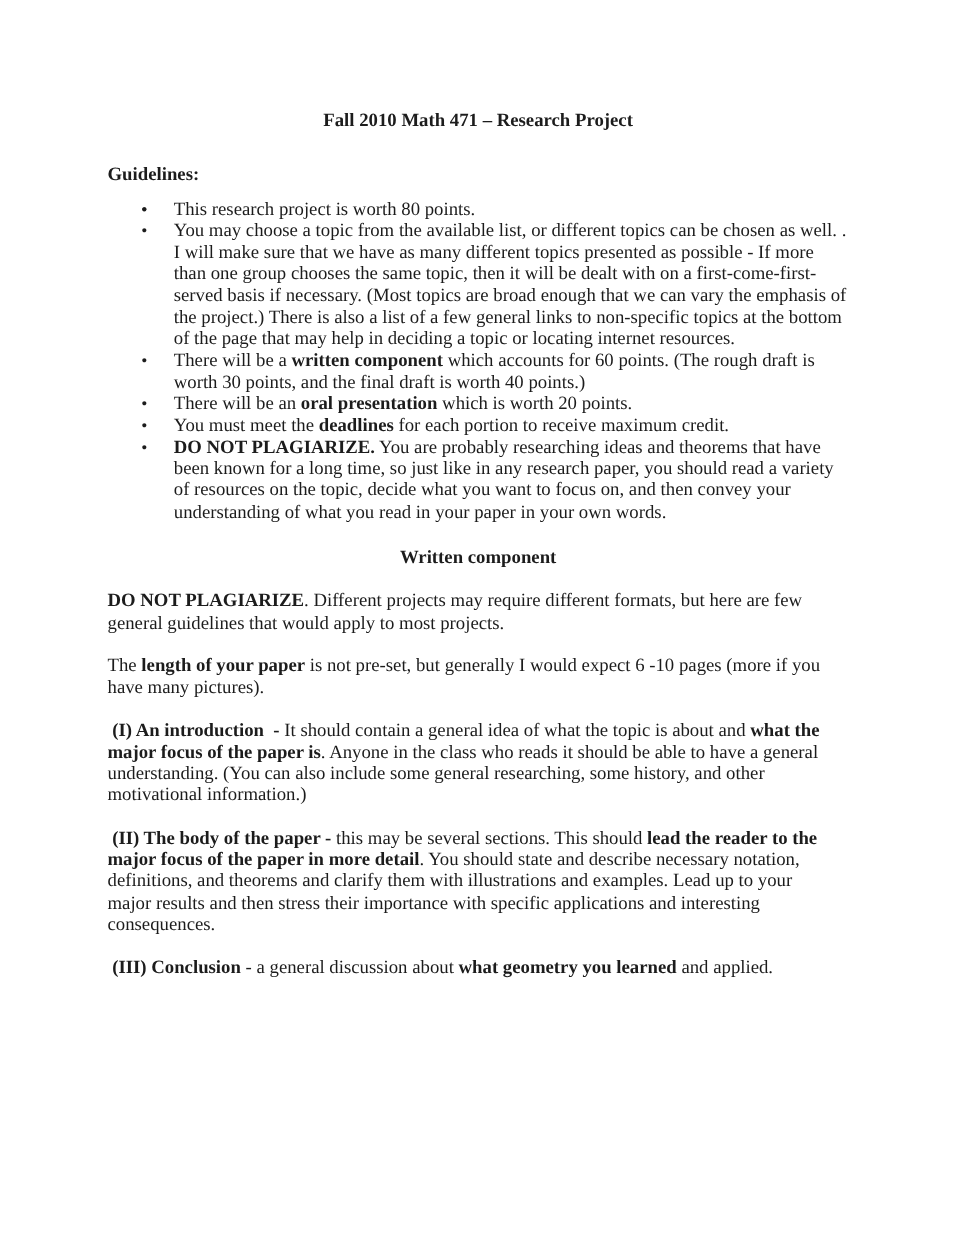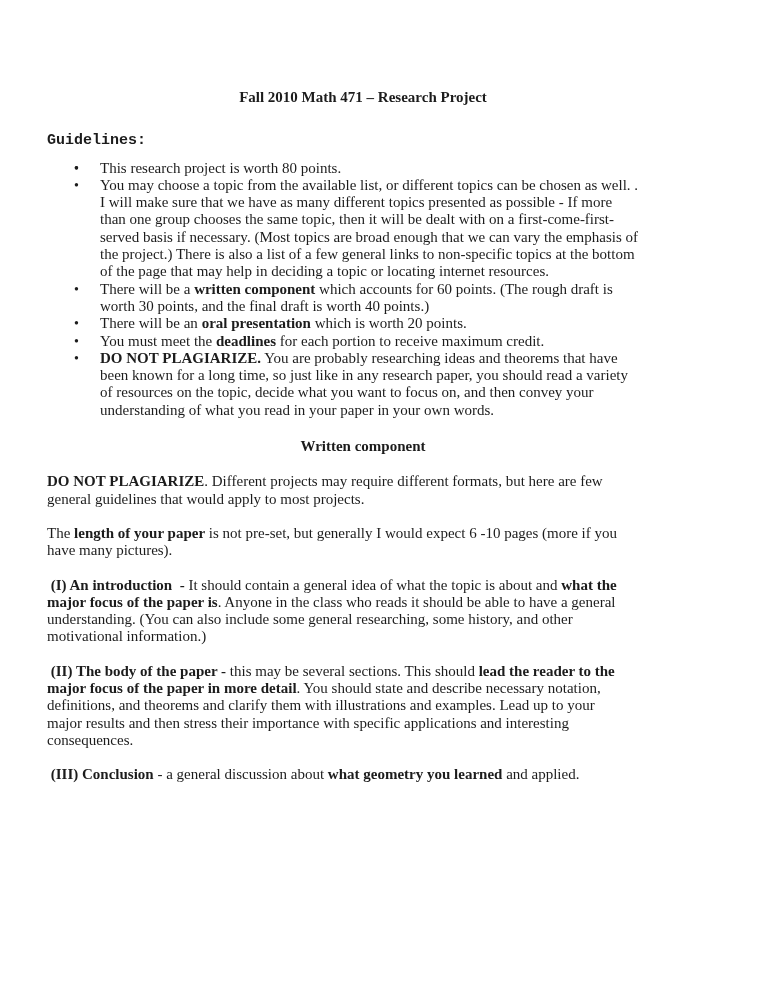--- a/index.html
+++ b/index.html
@@ -6,37 +6,36 @@
     margin: 0;
     padding: 0;
     background: #ffffff;
   }
   .page {
     position: relative;
     box-sizing: border-box;
     width: 768px;
     height: 994px;
     background: #ffffff;
-    padding: 89px 89px 0 47px;
+    padding: 89px 89px 0 86px;
     font-family: "Liberation Serif", serif;
     font-size: 15px;
     line-height: 17.3px;
     color: #1c1c1c;
     overflow: hidden;
   }
   .doc-title {
     font-size: 15px;
     font-weight: bold;
     text-align: center;
     margin: 0 0 26px 0;
   }
   .gl-heading {
     font-weight: bold;
     margin: 0 0 10px 0;
-    font-family: Liberation Mono, monospace;
   }
   ul.bullets {
     list-style: none;
     margin: 0 0 19px 0;
     padding: 0;
   }
   ul.bullets li {
     position: relative;
     padding-left: 53px;
     white-space: pre-wrap;

